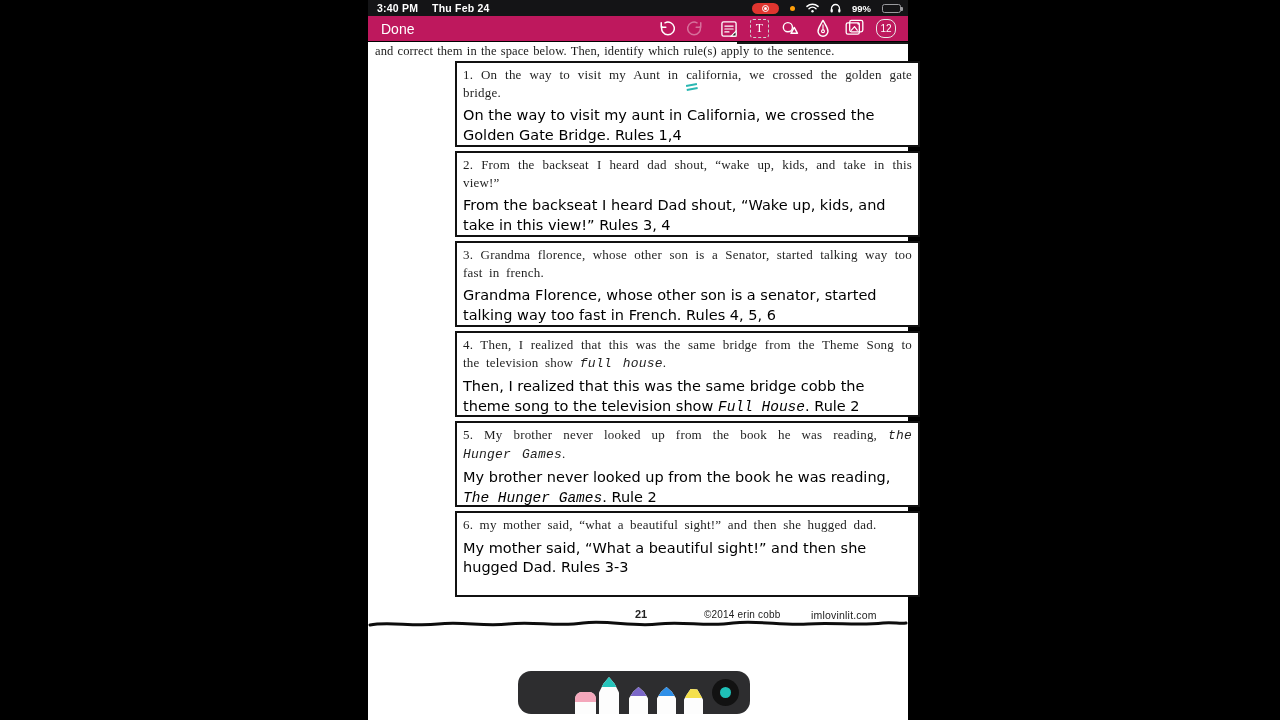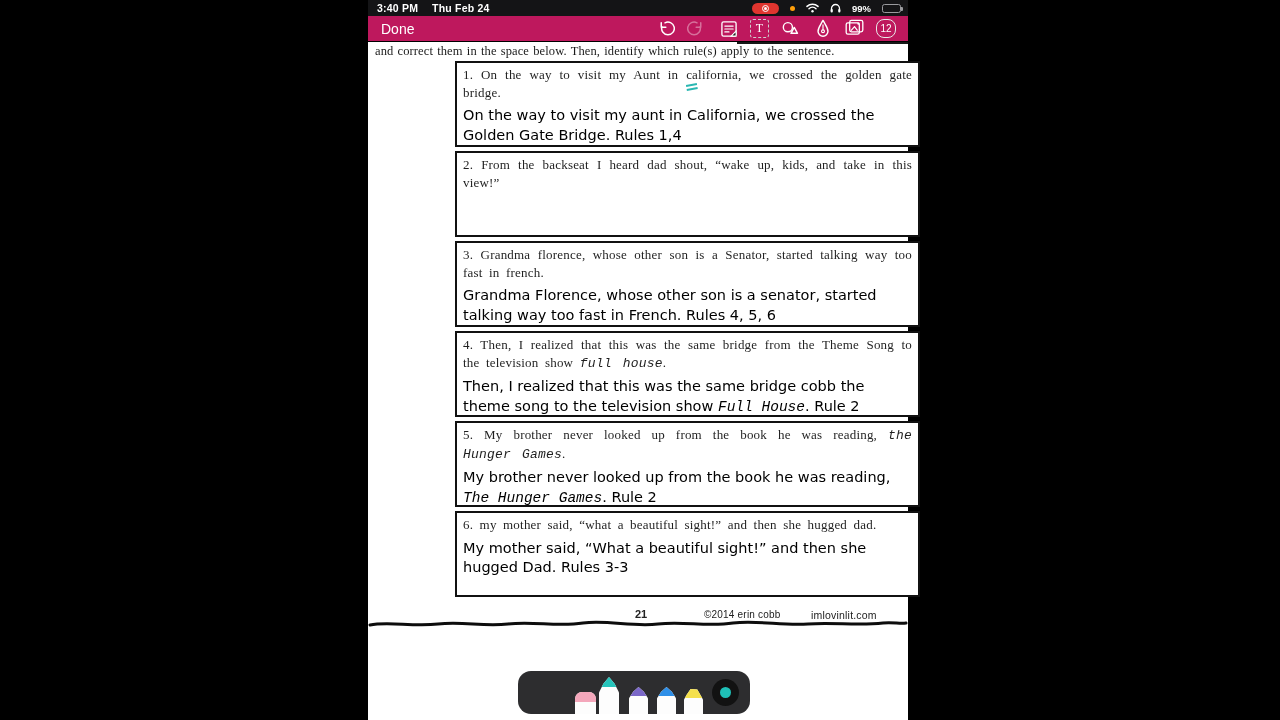--- a/index.html
+++ b/index.html
@@ -158,20 +158,21 @@
       <div class="clipped-line"></div>
       <div class="header-line">and correct them in the space below. Then, identify which rule(s) apply to the sentence.</div>
 
       <div class="boxes">
         <div class="xbox">
           <p class="printed"><span>1. On the way to visit my Aunt in </span><span class="cap-mark">ca</span><span>lifornia, we crossed the golden gate bridge.</span></p>
           <p class="answer"><span>On the way to visit my aunt in California, we crossed the Golden Gate Bridge. Rules 1,4</span></p>
         </div>
         <div class="xbox">
           <p class="printed"><span>2. From the backseat I heard dad shout, “wake up, kids, and take in this view!”</span></p>
+          <p class="answer"><span>From the backseat I heard Dad shout, “Wake up, kids, and take in this view!” Rules 3, 4</span></p>
         </div>
         <div class="xbox">
           <p class="printed"><span>3. Grandma florence, whose other son is a Senator, started talking way too fast in french.</span></p>
           <p class="answer"><span>Grandma Florence, whose other son is a senator, started talking way too fast in French. Rules 4, 5, 6</span></p>
         </div>
         <div class="xbox">
           <p class="printed"><span>4. Then, I realized that this was the same bridge from the Theme Song to the television show </span><span class="it">full house</span><span>.</span></p>
           <p class="answer"><span>Then, I realized that this was the same bridge cobb the theme song to the television show </span><span class="it">Full House</span><span>. Rule 2</span></p>
         </div>
         <div class="xbox">

